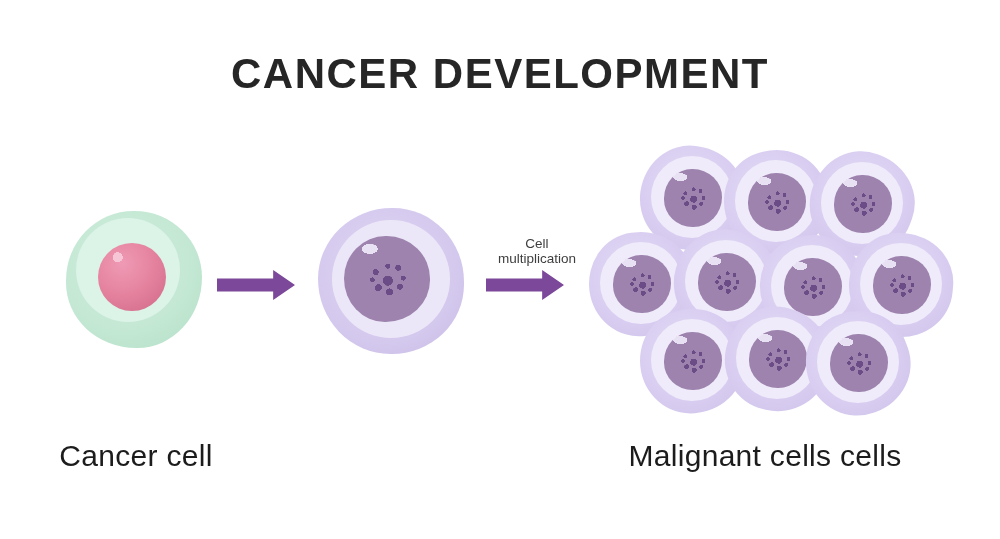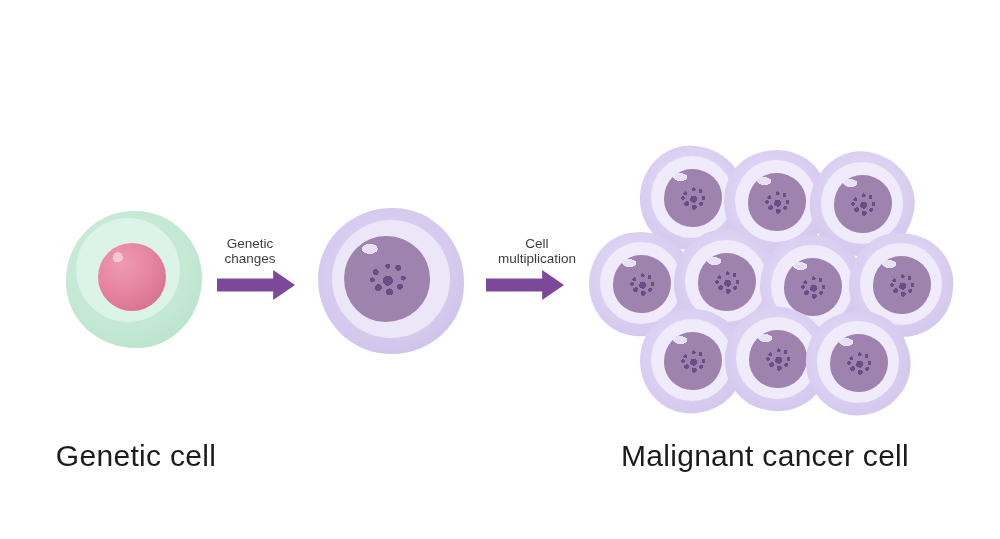--- a/index.html
+++ b/index.html
@@ -104,29 +104,28 @@
   }
   #sl1{left:16px;width:240px;}
   #sl2{left:275px;width:240px;}
   #sl3{left:565px;width:400px;}
 </style>
 </head>
 <body>
 
 <div class="canvas">
 
+  <div class="title">CANCER DEVELOPMENT</div>
 
   <div class="normal-cell">
     <div class="nc-membrane"></div>
     <div class="nc-cytoplasm"></div>
     <div class="nc-nucleus"></div>
   </div>
 
-  <div class="arrow-label" id="al1">Genetic
-changes</div>
   <div class="arrow" id="ar1"></div>
 
   <div class="cancer-cell">
     <div class="cc-membrane"></div>
     <div class="cc-cytoplasm"></div>
     <div class="cc-nucleus"></div>
   </div>
 
   <div class="arrow-label" id="al2">Cell
 multiplication</div>
@@ -178,16 +177,16 @@
         <div class="m-cytoplasm"></div>
         <div class="m-nucleus"></div>
       </div>
     <div class="mcell" style="left:268px;top:218px;--r:-20deg">
         <div class="m-membrane"></div>
         <div class="m-cytoplasm"></div>
         <div class="m-nucleus"></div>
       </div>
   </div>
 
-  <div class="stage-label" id="sl1">Genetic cell</div>
-  <div class="stage-label" id="sl3">Malignant cancer cell</div>
+  <div class="stage-label" id="sl1">Cancer cell</div>
+  <div class="stage-label" id="sl3">Malignant cells cells</div>
 
 </div>
 
 </body></html>

